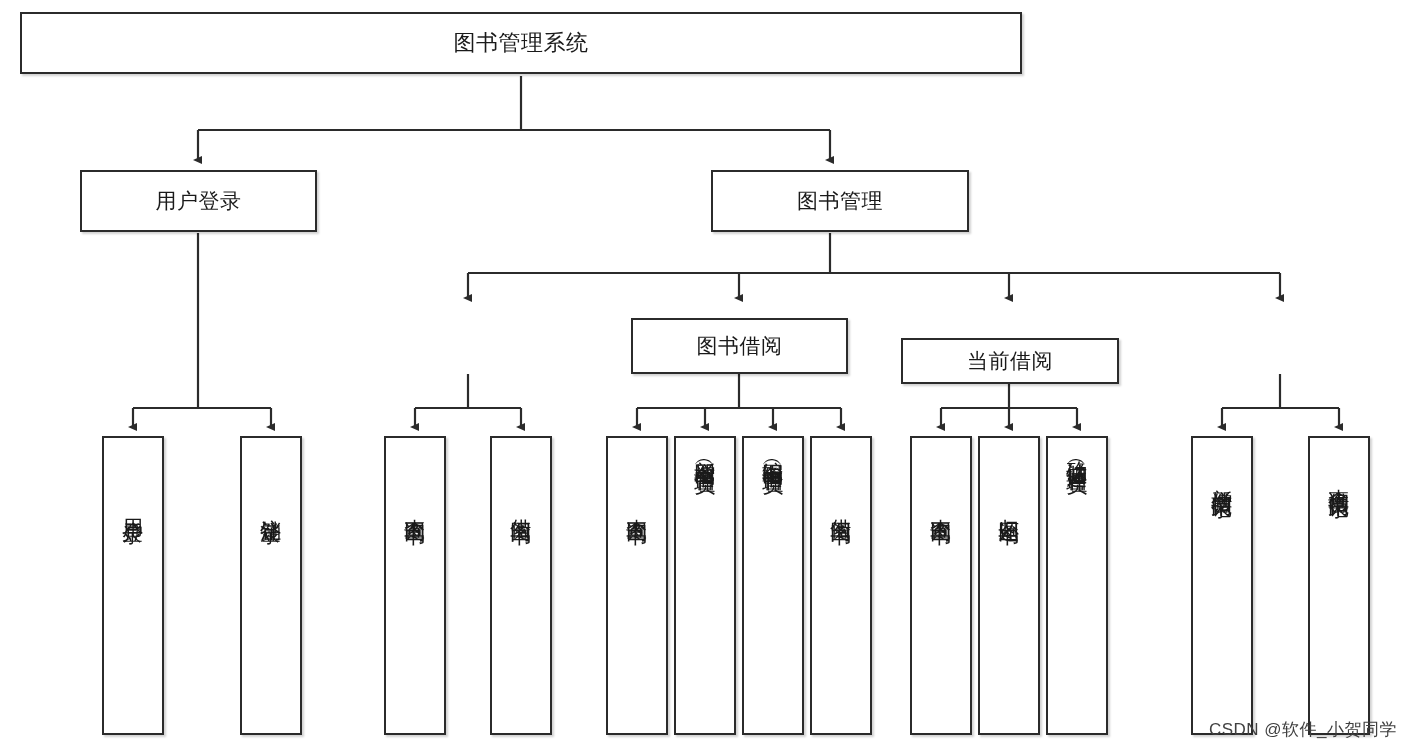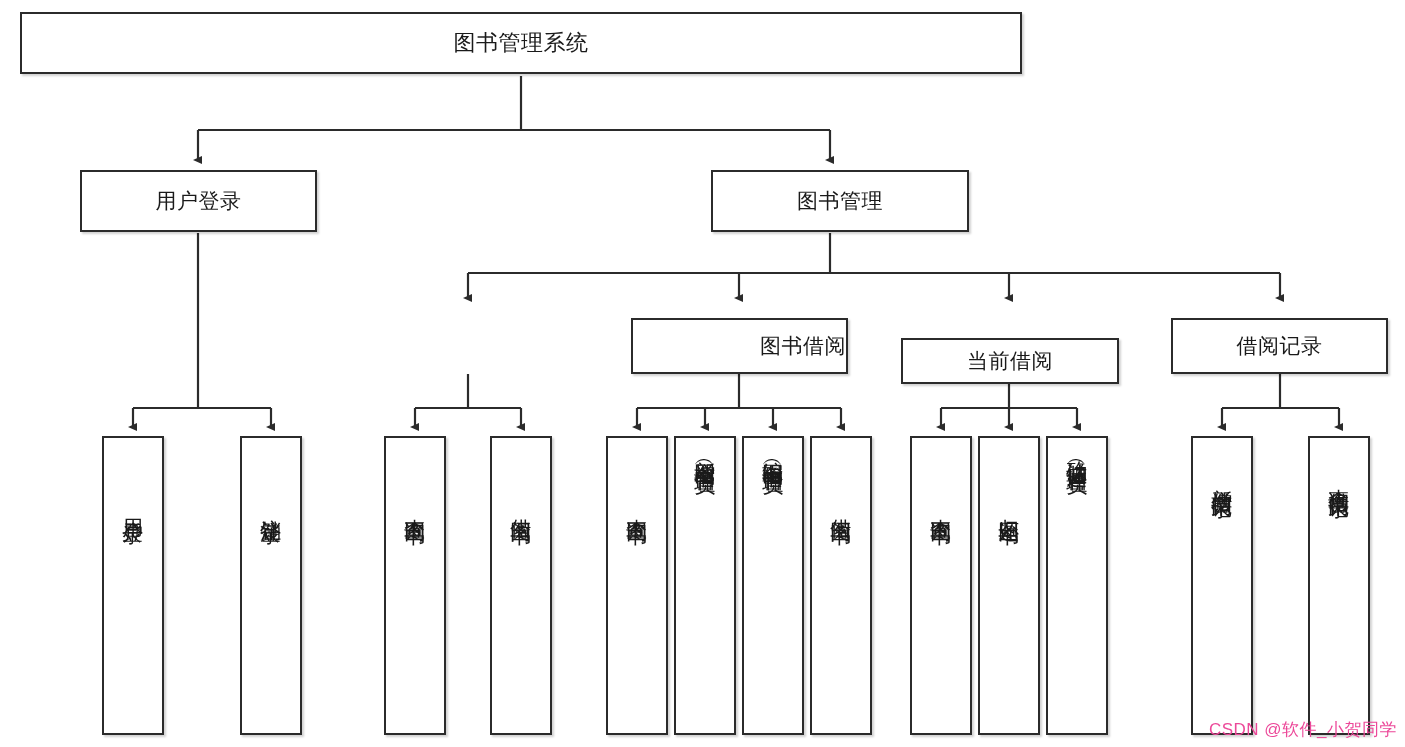--- a/index.html
+++ b/index.html
@@ -63,21 +63,21 @@
     margin-top: 58px;
   }
   .node.vert.midsm .label {
     margin-top: 28px;
   }
   .watermark {
     position: absolute;
     right: 8px;
     bottom: 6px;
     font-size: 17px;
-    color: #ec4899;
+    color: #404040;
     letter-spacing: 0.5px;
     z-index: 3;
     white-space: nowrap;
   }
 </style>
 </head>
 <body>
 
 <div id="canvas">
 
@@ -135,28 +135,25 @@
     <span class="label">图书管理系统</span>
   </div>
 
   <div class="node" style="left:80px; top:170px; width:237px; height:62px;">
     <span class="label">用户登录</span>
   </div>
   <div class="node" style="left:711px; top:170px; width:258px; height:62px;">
     <span class="label">图书管理</span>
   </div>
 
-  <div class="node" style="left:631px; top:318px; width:217px; height:56px;justify-content:flex-end;">
+  <div class="node" style="left:631px; top:318px; width:217px; height:56px;">
     <span class="label">图书借阅</span>
   </div>
   <div class="node" style="left:901px; top:338px; width:218px; height:46px;">
     <span class="label">当前借阅</span>
-  </div>
-  <div class="node" style="left:1171px; top:318px; width:217px; height:56px;">
-    <span class="label">借阅记录</span>
   </div>
 
   <div class="node vert mid" style="left:102px; top:436px; width:62px; height:299px;">
     <span class="label">用户登录</span>
   </div>
   <div class="node vert mid" style="left:240px; top:436px; width:62px; height:299px;">
     <span class="label">注销登录</span>
   </div>
 
   <div class="node vert mid" style="left:384px; top:436px; width:62px; height:299px;">

